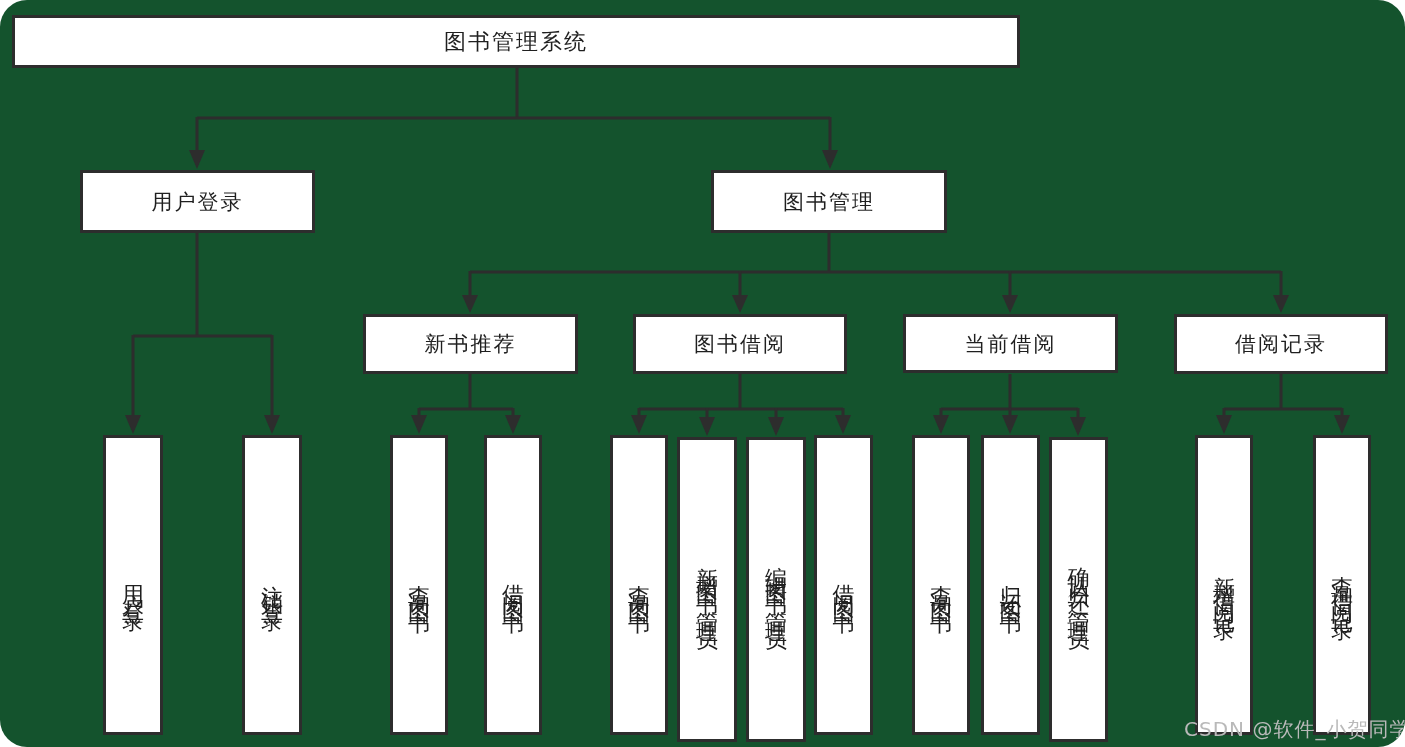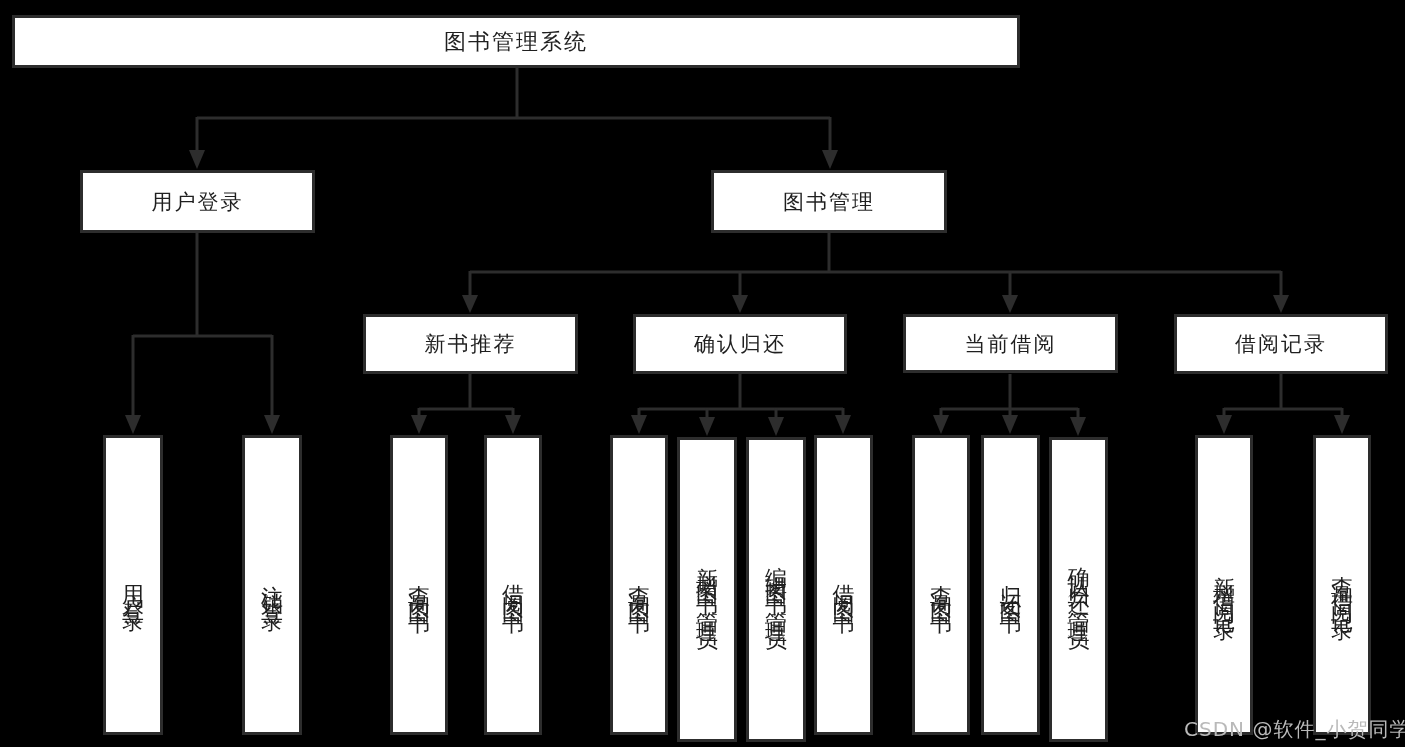--- a/index.html
+++ b/index.html
@@ -1,22 +1,23 @@
 <!DOCTYPE html>
 <html><head>
 <meta charset="utf-8">
 <style>
   html, body { margin: 0; padding: 0; background: #ffffff; }
   #canvas {
     position: relative;
     width: 1405px;
     height: 747px;
-    background: #000000;
+    background: #14532d;
     font-family: "DejaVu Sans", sans-serif;
     overflow: hidden;
+    border-radius: 27px;
   }
   .node {
     position: absolute;
     box-sizing: border-box;
     border: 3px solid #2d2d2d;
     background: #ffffff;
     display: flex;
     align-items: center;
     justify-content: center;
     color: #1f1f1f;
@@ -129,21 +130,21 @@
     <span>用户登录</span>
   </div>
   <div class="node hnode" style="left:711px; top:170px; width:236px; height:63px;">
     <span>图书管理</span>
   </div>
 
   <div class="node hnode" style="left:363px; top:314px; width:215px; height:60px;">
     <span>新书推荐</span>
   </div>
   <div class="node hnode" style="left:633px; top:314px; width:214px; height:60px;">
-    <span>确认归还</span>
+    <span>图书借阅</span>
   </div>
   <div class="node hnode" style="left:903px; top:314px; width:215px; height:59px;">
     <span>当前借阅</span>
   </div>
   <div class="node hnode" style="left:1174px; top:314px; width:214px; height:60px;">
     <span>借阅记录</span>
   </div>
 
   <div class="node vnode" style="left:103px; top:435px; width:60px; height:300px;">
     <span>用户登录</span>

